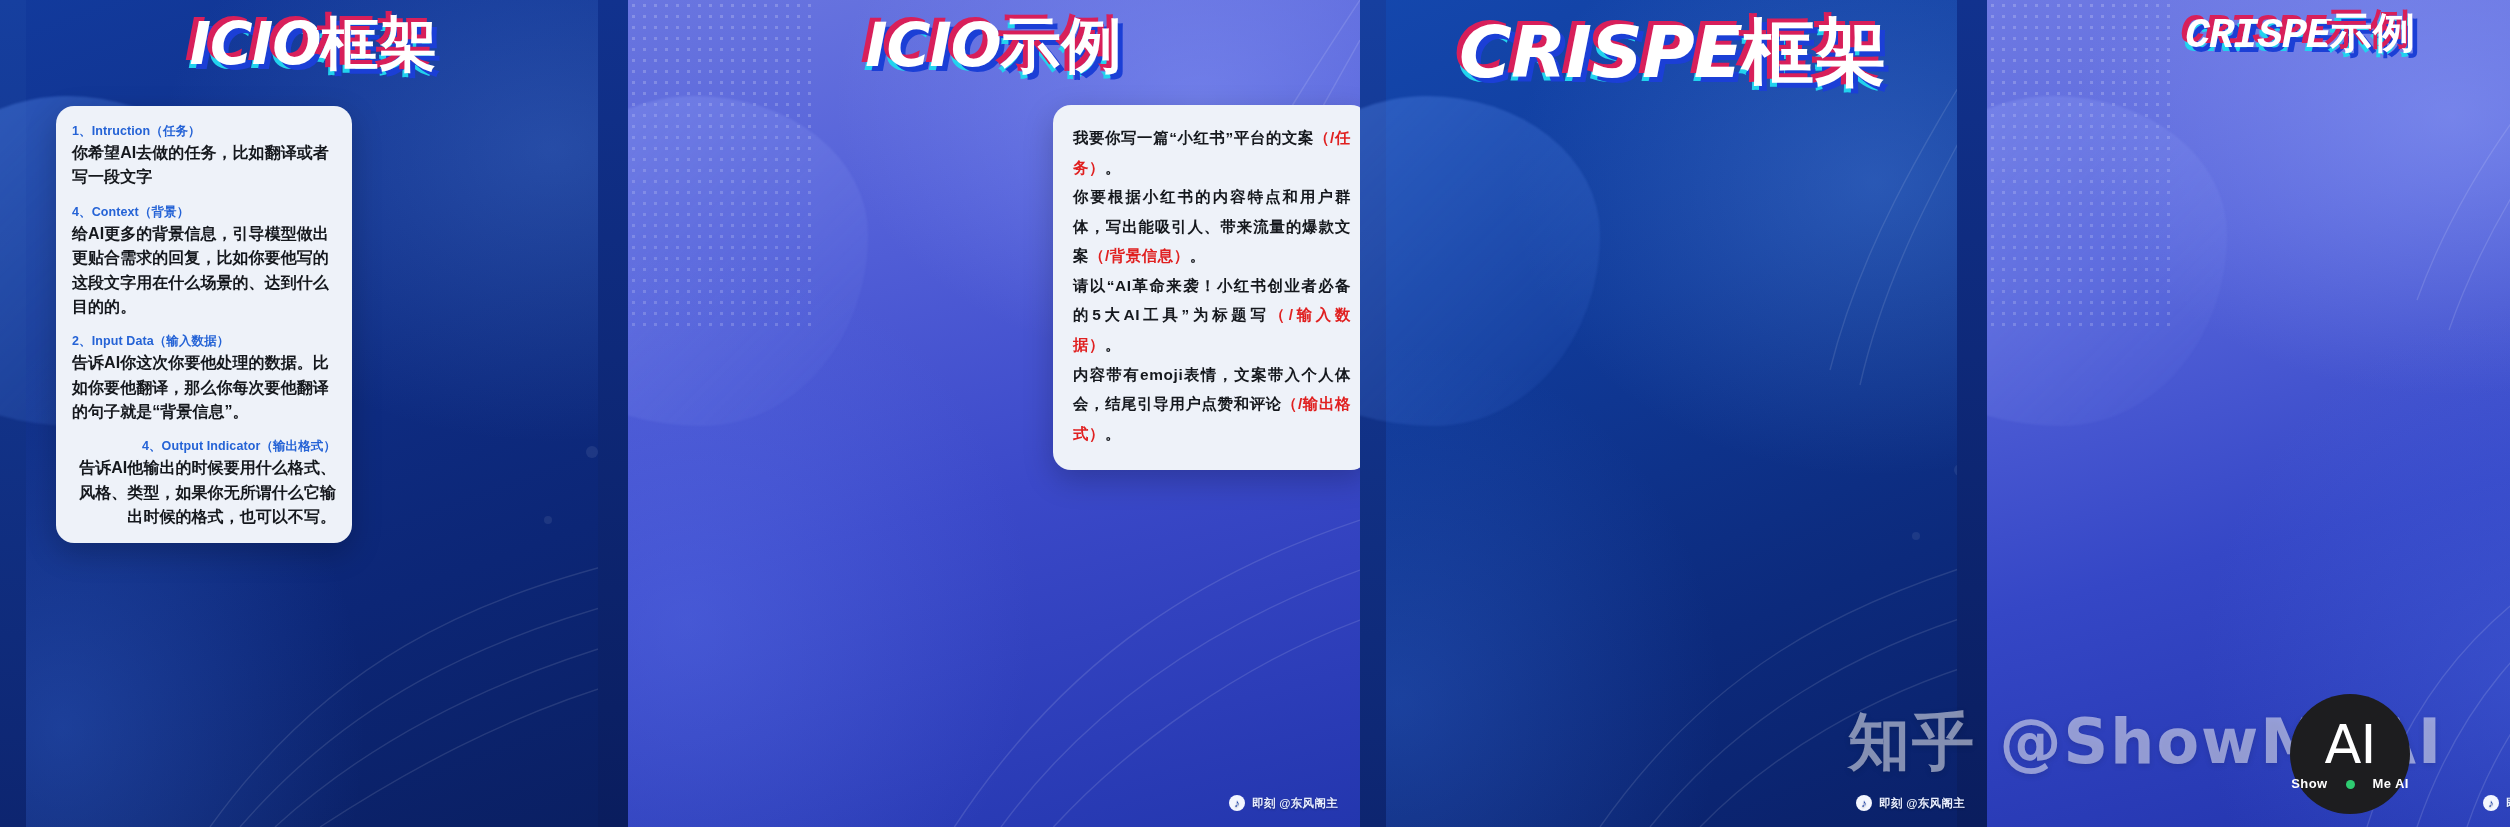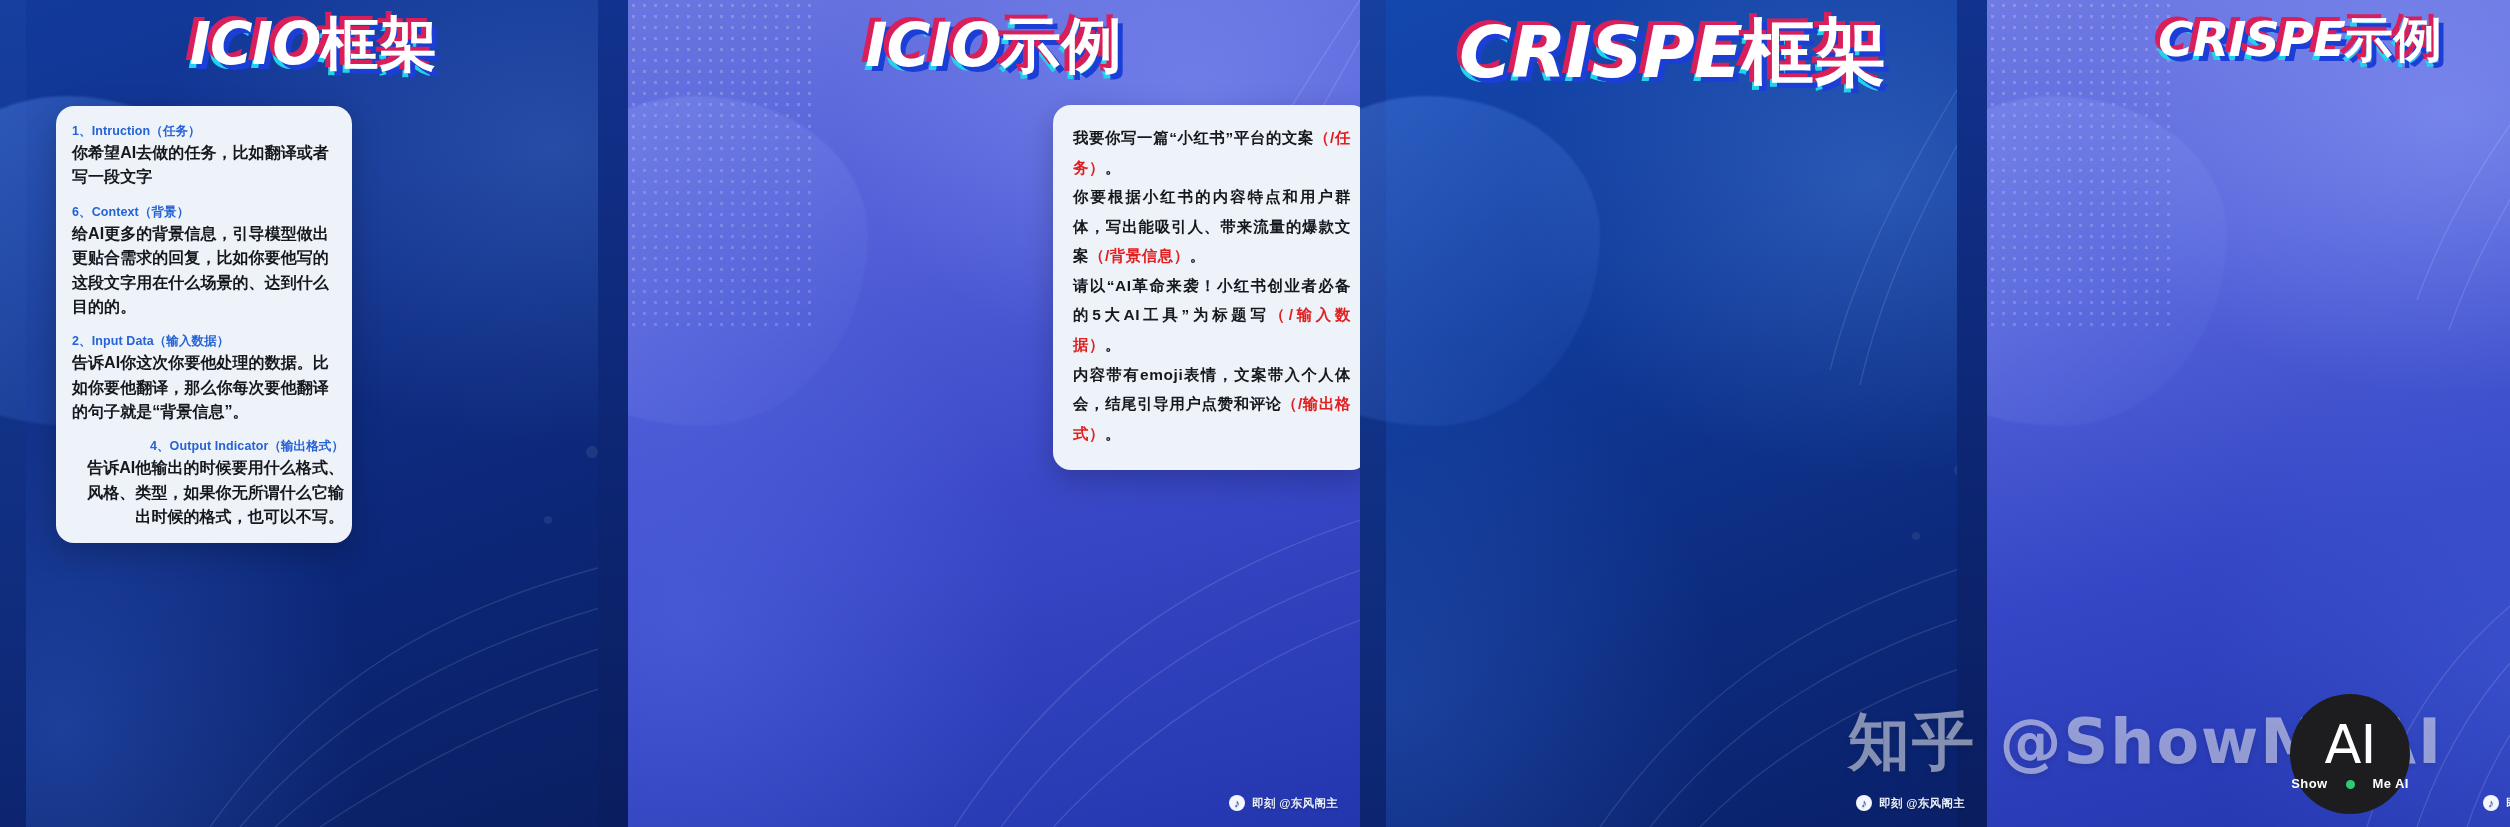--- a/index.html
+++ b/index.html
@@ -78,30 +78,30 @@
     text-shadow:
       -5px -4px 0 #d81f5a,
        5px  5px 0 #1b3fd6,
       -2px  4px 0 #22d3ee;
   }
   .title .cn { font-style:normal; letter-spacing:1px; }
 
   .title.t1 { font-size:58px; }
   .title.t2 { font-size:60px; }
   .title.t3 { font-size:72px; }
-  .title.t4 { font-size:48px; }
+  .title.t4 { font-size:42px;font-family:Liberation Mono, monospace; }
 
   
   .card {
     position:absolute;
     background:#eef2f9;
     border-radius:18px;
     box-shadow:0 10px 30px rgba(0,0,0,.22);
   }
-  .c1 { left:56px; top:106px; width:296px; min-height:318px; padding:16px 8px 14px 16px; }
+  .c1 { left:56px; top:106px; width:296px; min-height:318px; padding:16px 16px 14px 16px; }
   .c2 { left:425px; top:105px; width:316px; min-height:365px; padding:18px 18px 16px 20px; }
 
   
   .item { margin-bottom:13px; }
   .item:last-child { margin-bottom:0;text-align:right; }
   .item-h {
     color:#2563d6; font-weight:700; font-size:12.5px; line-height:1.45;
     letter-spacing:.1px; margin-bottom:1px;
   }
   .item-b {
@@ -185,21 +185,21 @@
     <div class="title-wrap">
       <span class="title t1"><span>ICIO</span><span class="cn">框架</span></span>
     </div>
 
     <div class="card c1">
       <div class="item">
         <div class="item-h">1、Intruction（任务）</div>
         <div class="item-b">你希望AI去做的任务，比如翻译或者写一段文字</div>
       </div>
       <div class="item">
-        <div class="item-h">6、Context（背景）</div>
+        <div class="item-h">4、Context（背景）</div>
         <div class="item-b">给AI更多的背景信息，引导模型做出更贴合需求的回复，比如你要他写的这段文字用在什么场景的、达到什么目的的。</div>
       </div>
       <div class="item">
         <div class="item-h">2、Input Data（输入数据）</div>
         <div class="item-b">告诉AI你这次你要他处理的数据。比如你要他翻译，那么你每次要他翻译的句子就是“背景信息”。</div>
       </div>
       <div class="item">
         <div class="item-h">4、Output Indicator（输出格式）</div>
         <div class="item-b">告诉AI他输出的时候要用什么格式、风格、类型，如果你无所谓什么它输出时候的格式，也可以不写。</div>
       </div>

